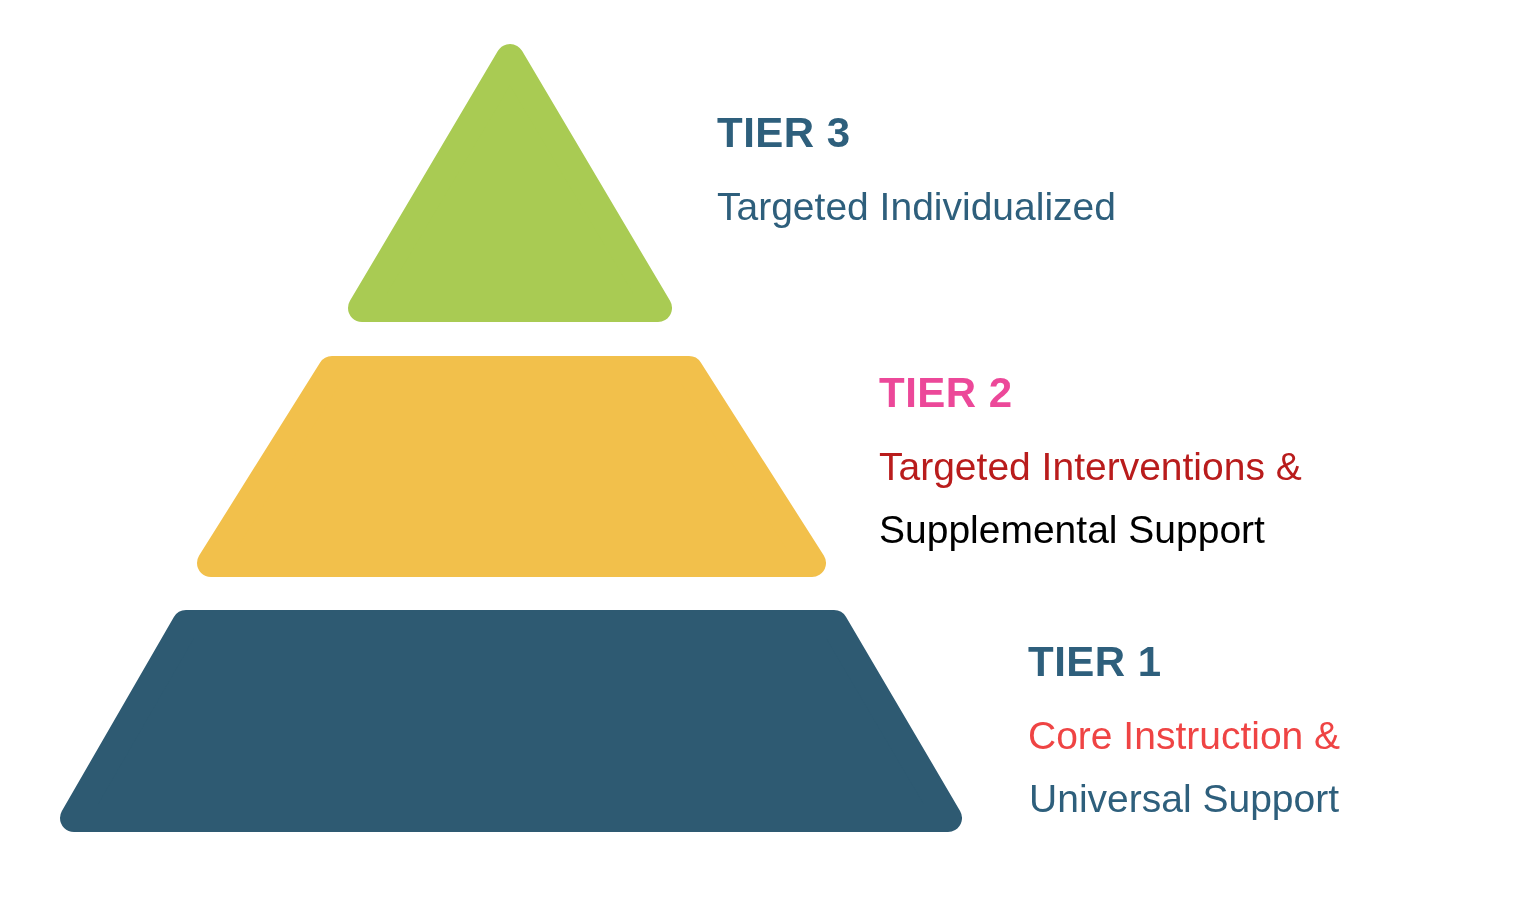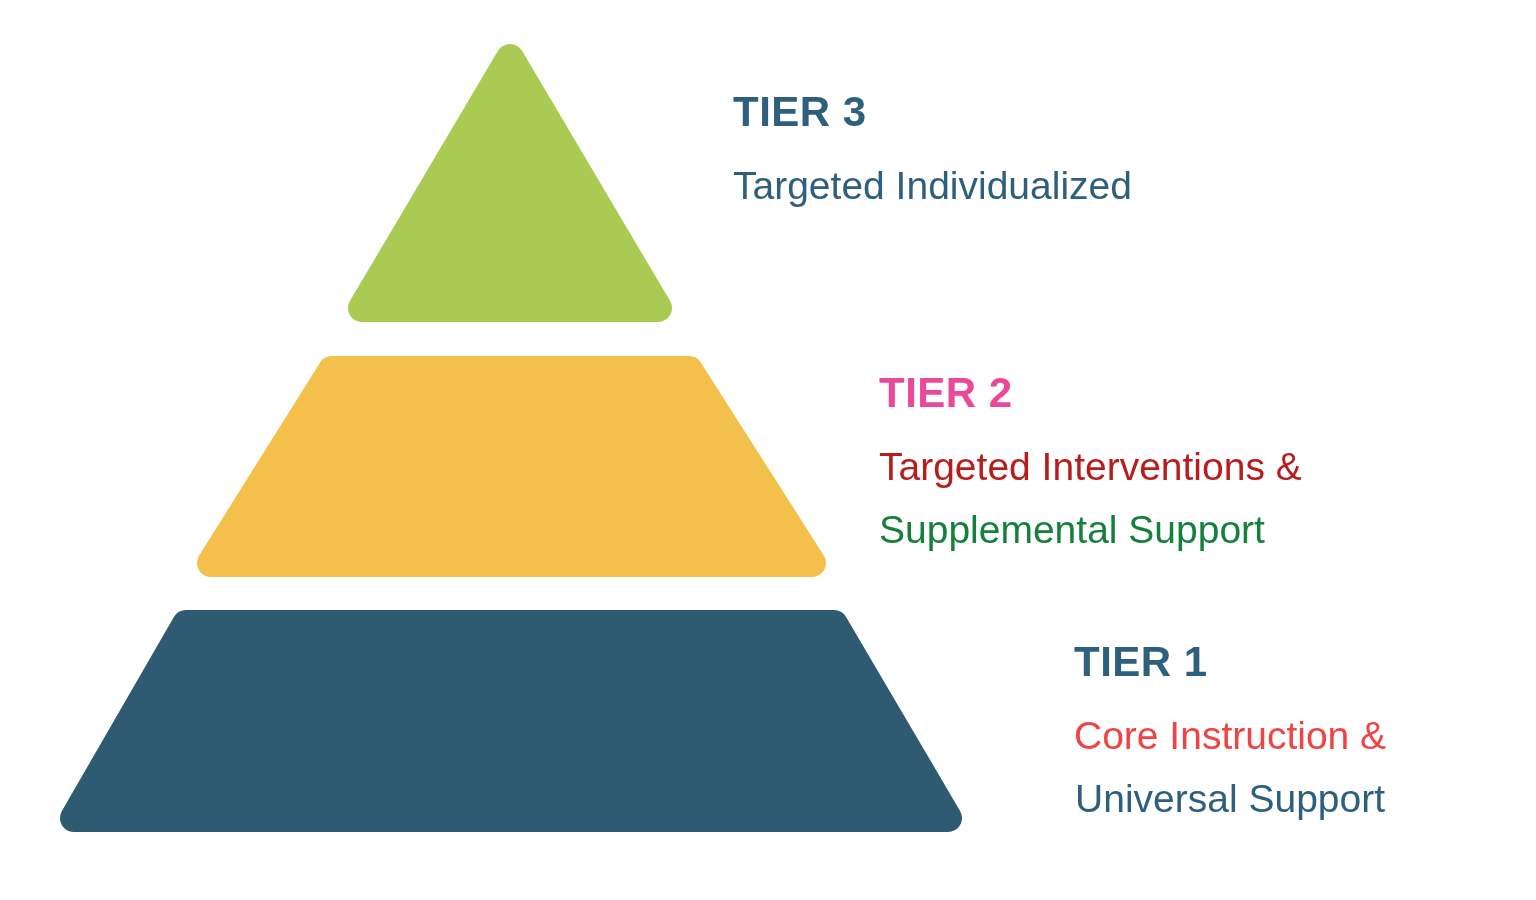--- a/index.html
+++ b/index.html
@@ -36,23 +36,23 @@
     line-height: 1.05;
     letter-spacing: 0.5px;
     margin: 0 0 20px 0;
   }
   .tier-desc-line {
     font-size: 39px;
     font-weight: 400;
     line-height: 63px;
     white-space: nowrap;
   }
-  #tier3-text { left: 717px; top: 90px; margin-left: 16px; }
+  #tier3-text { left: 717px; top: 111px; }
   #tier2-text { left: 879px; top: 371px; }
-  #tier1-text { left: 1074px; top: 640px; }
+  #tier1-text { left: 1028px; top: 640px; }
 </style>
 </head>
 <body>
 
 <div class="canvas">
 
   <svg class="pyramid-svg" viewBox="0 0 1536 900" xmlns="http://www.w3.org/2000/svg">
     <path d="M 510 58 L 658 308 L 362 308 Z" fill="#a9cb53"></path>
     <path d="M 510 58 L 658 308 L 362 308 Z" fill="none" stroke="#a9cb53"></path>
     <path d="M 332 370 L 689 370 L 812 563 L 211 563 Z" fill="#f2c04b"></path>
@@ -62,21 +62,21 @@
   </svg>
 
   <div class="tier-text" id="tier3-text">
     <div class="tier-label" style="color: rgb(46, 95, 124);">TIER 3</div>
     <div class="tier-desc-line" style="color: rgb(46, 95, 124);">Targeted Individualized</div>
   </div>
 
   <div class="tier-text" id="tier2-text">
     <div class="tier-label" style="color: #ec4899;">TIER 2</div>
     <div class="tier-desc-line" style="color: #b91c1c;">Targeted Interventions &amp;</div>
-    <div class="tier-desc-line" style="color: #15803d;">Supplemental Support</div>
+    <div class="tier-desc-line" style="color: #000000;">Supplemental Support</div>
   </div>
 
   <div class="tier-text" id="tier1-text">
     <div class="tier-label" style="color: rgb(46, 95, 124);">TIER 1</div>
     <div class="tier-desc-line" style="color: #ef4444;">Core Instruction &amp;</div>
     <div class="tier-desc-line" style="color: rgb(46, 95, 124); text-align: center;">Universal Support</div>
   </div>
 
 </div>
 

